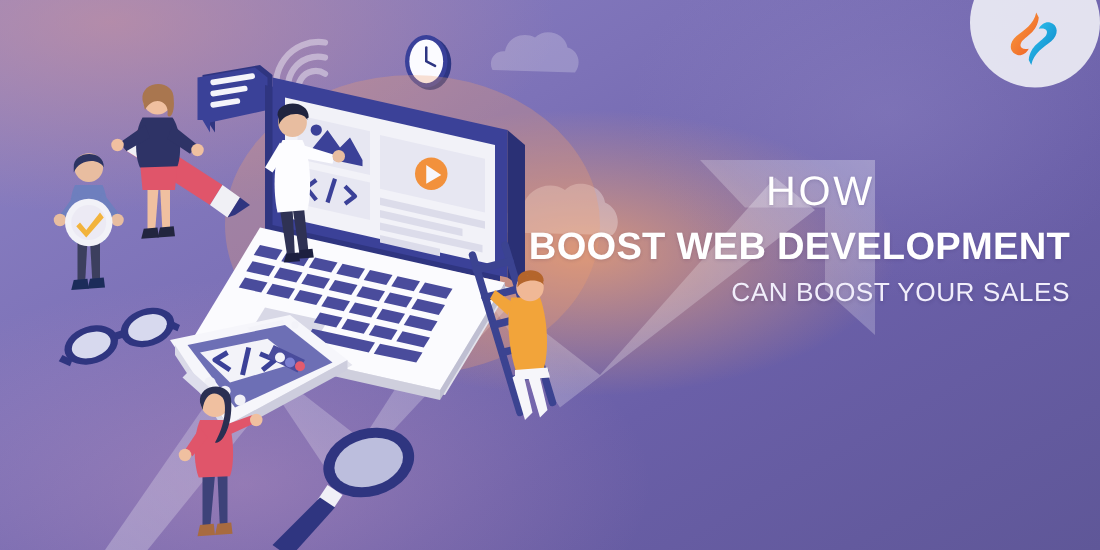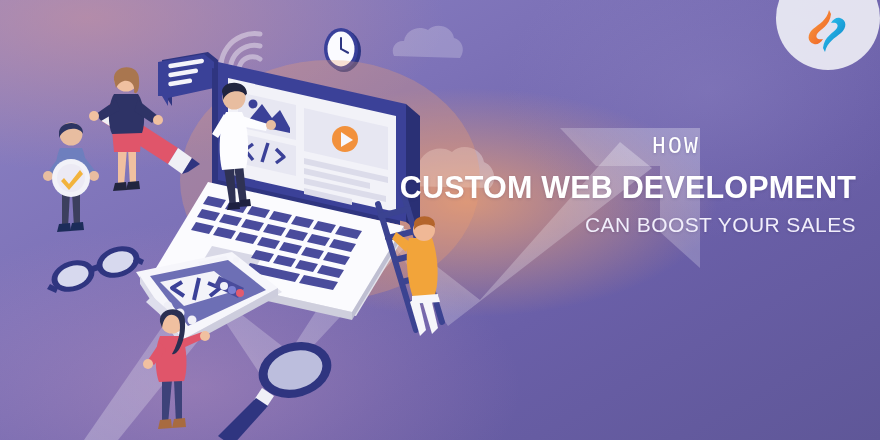--- a/index.html
+++ b/index.html
@@ -41,22 +41,22 @@
     display:flex; align-items:center; justify-content:center;
   }
   .logo-badge svg { margin-top:26px; margin-right:2px; }
   
   .headline {
     position:absolute; right:24px; top:136px;
     text-align:right; line-height:1;
     text-shadow:0 1px 3px rgba(40,30,80,.18);
   }
   .hl-1 {
-    color:#ffffff; font-size:23px; font-weight:400;
-    letter-spacing:2.2px; padding-right:156px;font-family:Liberation Mono, monospace;
+    color:#ffffff; font-size:33px; font-weight:400;
+    letter-spacing:2.2px; padding-right:156px;
   }
   .hl-2 {
     color:#ffffff; font-size:30.5px; font-weight:700;
     letter-spacing:.2px; margin-top:13px; white-space:nowrap;
   }
   .hl-3 {
     color:#f1eefb; font-size:21px; font-weight:300;
     letter-spacing:.4px; margin-top:11px; white-space:nowrap;
   }
 </style>
@@ -361,17 +361,17 @@
       </defs>
       <path d="M24,2 C22,12 14,16 8,21 C2,26 2,34 9,36 C12,37 16,35 18,31
                C13,32 10,30 12,26 C15,21 25,18 26,6 Z" fill="url(#gOr)"></path>
       <path d="M20,44 C22,34 30,30 36,25 C42,20 42,12 35,10 C32,9 28,11 26,15
                C31,14 34,16 32,20 C29,25 19,28 18,40 Z" fill="url(#gBl)"></path>
     </svg>
   </div>
 
   <div class="headline">
     <div class="hl-1">HOW</div>
-    <div class="hl-2">CUSTOM WEB DEVELOPMENT</div>
+    <div class="hl-2">BOOST WEB DEVELOPMENT</div>
     <div class="hl-3">CAN BOOST YOUR SALES</div>
   </div>
 
 </div>
 
 </body></html>

